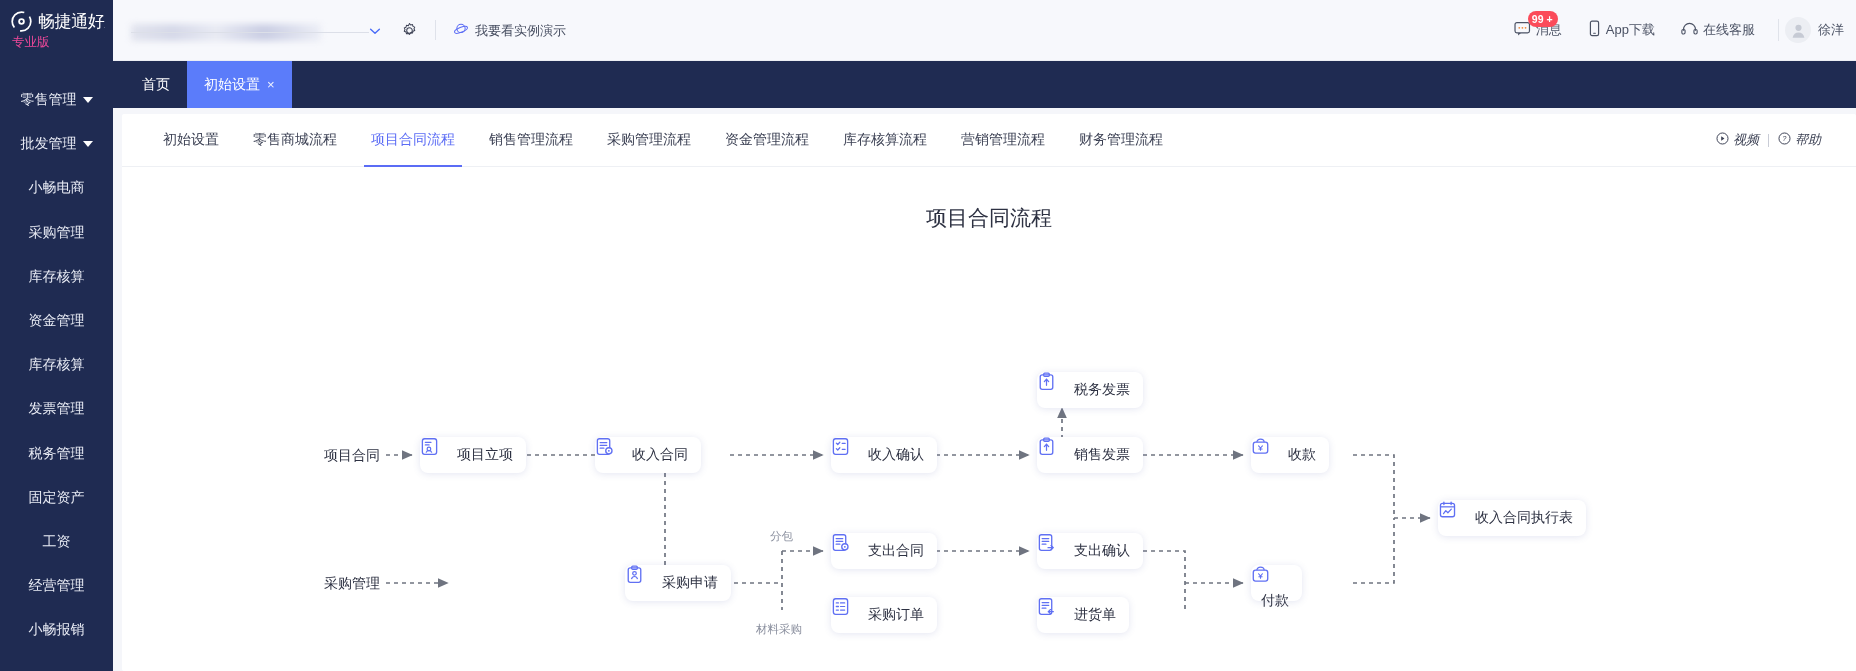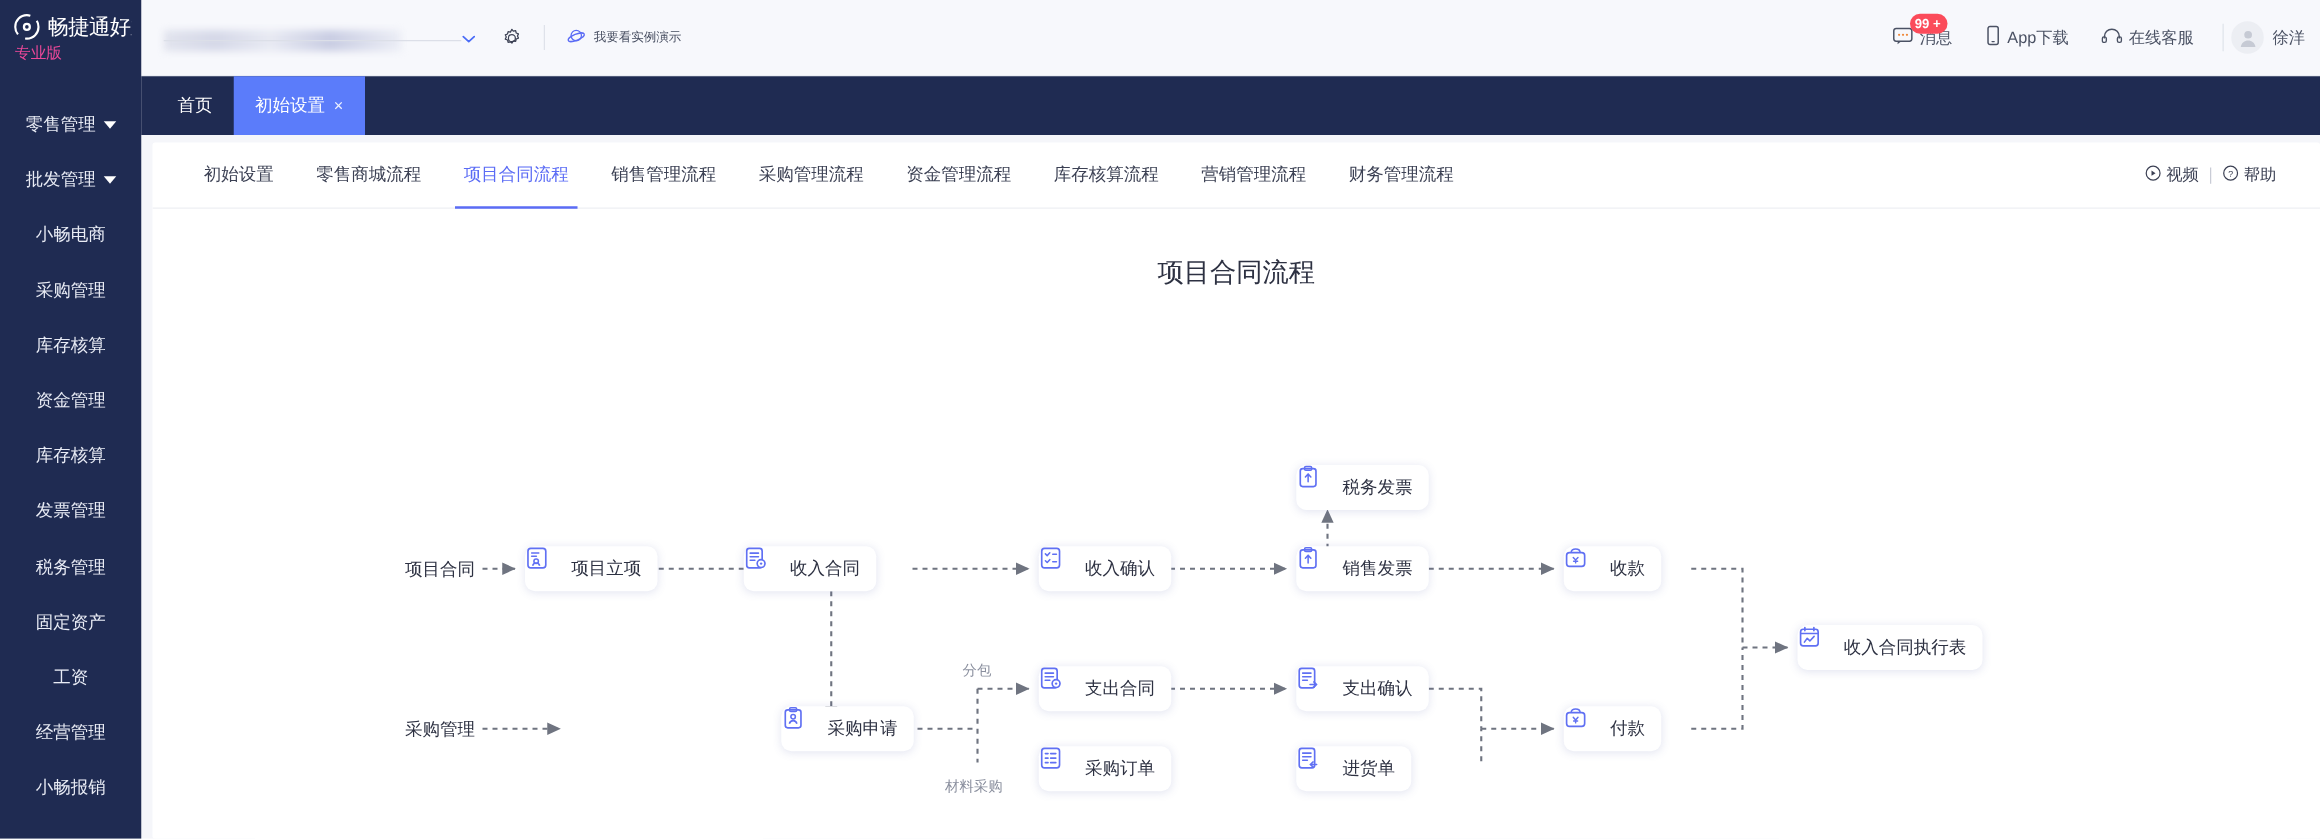--- a/index.html
+++ b/index.html
@@ -46,21 +46,21 @@
   .search-wrap { display: flex; align-items: center; width: 252px; position: relative; }
   .search-blur {
     width: 190px; height: 17px; margin-top: 4px;
     background: linear-gradient(90deg,#e2e4ee 0%,#d5d8e8 22%,#e8eaf3 45%,#c9cde3 70%,#eceef6 100%);
     filter: blur(3px); border-radius: 2px;
   }
   .search-line { position: absolute; left: 0; bottom: 8px; width: 238px; height: 1px; background: #dcdfe8; }
   .chev-down { width: 13px; height: 13px; margin-left: auto; margin-right: 2px; }
   .gear-btn { margin-left: 18px; cursor: pointer; display: flex; align-items: center; }
   .vsep { width: 1px; height: 20px; background: #dfe2ea; margin: 0 17px; }
-  .demo-link { display: flex; align-items: center; gap: 6px; color: #444b5e; font-size: 10px; cursor: pointer; }
+  .demo-link { display: flex; align-items: flex-end; gap: 6px; color: #444b5e; font-size: 13px; cursor: pointer; }
   .top-right { margin-left: auto; display: flex; align-items: center; gap: 0; }
   .tr-item {
     display: flex; align-items: center; gap: 5px; color: #4b5264; font-size: 13px;
     cursor: pointer; position: relative; padding: 0 13px;
   }
   .badge {
     position: absolute; top: -10px; left: 27px; background: #fb4b5a; color: #fff;
     font-size: 10.5px; line-height: 1; padding: 3px 5px 3px 4px; border-radius: 9px;
     font-weight: 700; white-space: nowrap;
   }
@@ -92,21 +92,21 @@
   .subtab {
     font-size: 14px; color: #3c4154; padding: 0 17px; height: 53px;
     display: flex; align-items: center; cursor: pointer; position: relative; white-space: nowrap;
   }
   .subtab.active { color: #5b6cf5; }
   .subtab.active::after {
     content: ''; position: absolute; left: 10px; right: 10px; bottom: 0;
     height: 2px; background: #5b6cf5;
   }
   .subtab-right { margin-left: auto; display: flex; align-items: center; gap: 0; padding-right: 2px; }
-  .help-link { display: flex; align-items: center; gap: 4px; font-size: 13px; color: #3c4154; cursor: pointer; padding: 0 9px; }
+  .help-link { display: flex; align-items: center; gap: 4px; font-size: 13px; color: #3c4154; cursor: pointer; padding: 0 9px; font-style: italic; }
   .help-sep { width: 1px; height: 13px; background: #c9ccd6; }
 
   .chart-title {
     text-align: center; font-size: 21px; color: #2d3142; margin-top: 37px; font-weight: 400;
   }
 
   
   .flow { position: relative; width: 100%; height: 370px; margin-top: 8px; }
   .flow svg { position: absolute; left: 0; top: 0; }
   .node {
@@ -508,21 +508,21 @@
           <span class="node-icon">
             <svg viewBox="0 0 20 20" width="19" height="19">
                 <rect x="2.5" y="1.8" width="13" height="16.4" rx="2.2" fill="none" stroke="#6070f3" stroke-width="1.4"></rect>
                 <path d="M5.4 5.8h7M5.4 8.8h7M5.4 11.8h4" stroke="#6070f3" stroke-width="1.3" stroke-linecap="round"></path>
                 <path d="M17.2 15.4h-5.4M14.2 13.2l-2.4 2.2 2.4 2.2" fill="none" stroke="#6070f3" stroke-width="1.3" stroke-linecap="round" stroke-linejoin="round"></path>
               </svg>
           </span>
           <span class="node-label">进货单</span>
         </div>
 
-        <div class="node" style="left:1129px; top:325px;">
+        <div class="node" style="left:1129px; top:325px;flex-direction:column;">
           <span class="node-icon">
             <svg viewBox="0 0 20 20" width="19" height="19">
                 <rect x="2.4" y="5.4" width="15.2" height="11.6" rx="2.4" fill="none" stroke="#6070f3" stroke-width="1.4"></rect>
                 <path d="M6.2 5.4c0-2 1.6-3.1 3.8-3.1s3.8 1.1 3.8 3.1" fill="none" stroke="#6070f3" stroke-width="1.3"></path>
                 <path d="M8 9.2l2 2.4 2-2.4M10 11.4V14M8.3 12.4h3.4" stroke="#6070f3" stroke-width="1.2" stroke-linecap="round" fill="none"></path>
               </svg>
           </span>
           <span class="node-label">付款</span>
         </div>
 

